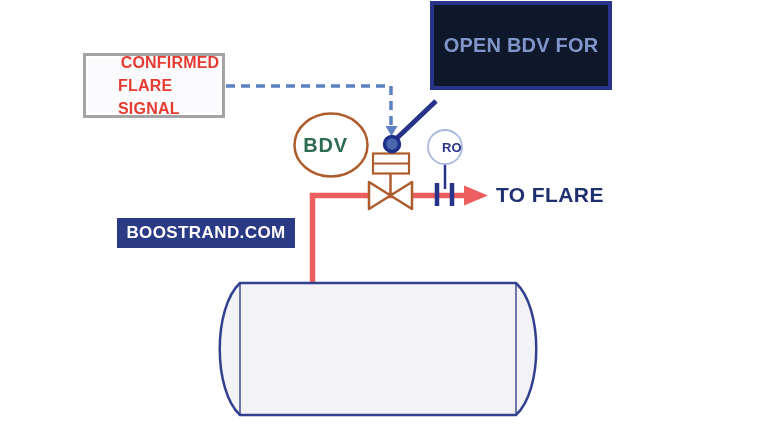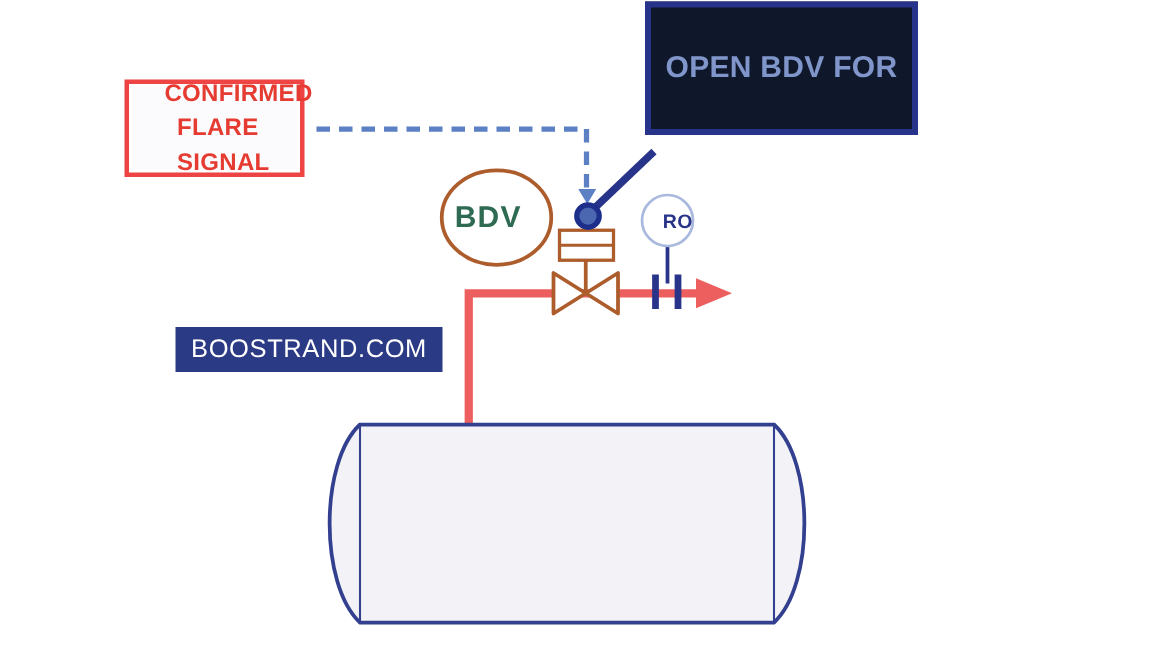--- a/index.html
+++ b/index.html
@@ -5,22 +5,22 @@
   html,body { margin:0; padding:0; background:#ffffff; }
   #canvas {
     position:relative; width:768px; height:432px; background:#ffffff;
     overflow:hidden; font-family:"Liberation Sans", sans-serif;
   }
   #shapes { position:absolute; left:0; top:0; width:768px; height:432px; }
 
   .txt { position:absolute; font-weight:700; }
 
   .fire-box {
-    position:absolute; left:83px; top:53px; width:120px; height:65px;
-    box-sizing:border-box; border:3px solid #ef4444; background:#fbfbfe;
+    position:absolute; left:83px; top:53px; width:142px; height:65px;
+    box-sizing:border-box; border:3px solid #a3a3a3; background:#fbfbfe;
     display:flex; flex-direction:column; align-items:center; justify-content:center;
     box-shadow: inset 0 0 0 2px #ffffff;
     padding-left: 32px;
   }
   .fire-box div {
     font-weight:700; font-size:16px; line-height:23px; color:#e63b31; letter-spacing:0.2px;
   }
 
   .callout-box {
     position:absolute; left:430px; top:1px; width:182px; height:89px;
@@ -38,21 +38,21 @@
   .ro-label {
     left:428px; top:140px; width:34px; text-align:right;
     font-size:13px; color:#28348a; letter-spacing:0.3px;
   }
   .flare-label {
     left:496px; top:183px; font-size:21px; color:#1f3070; letter-spacing:0.4px;
   }
   .watermark {
     position:absolute; left:117px; top:218px; width:178px; height:30px;
     background:#2b3a85; color:#ffffff; display:flex; align-items:center; justify-content:center;
-    font-weight:400; font-size:17px; letter-spacing:0.4px;
+    font-weight:700; font-size:17px; letter-spacing:0.4px;
   }
 </style>
 </head>
 <body>
 
 <div id="canvas">
 
   <svg id="shapes" viewBox="0 0 768 432" xmlns="http://www.w3.org/2000/svg">
 
     <polyline points="312.5,284 312.5,195.5 466,195.5" fill="none" stroke-width="5.5" stroke-linejoin="miter" stroke="#ed5f5f"></polyline>
@@ -88,16 +88,17 @@
     <div>FLARE SIGNAL</div>
   </div>
 
   <div class="callout-box">
     <div>OPEN BDV FOR</div>
   </div>
 
   <div class="txt bdv-label">BDV</div>
   <div class="txt ro-label">RO</div>
 
+  <div class="txt flare-label">TO FLARE</div>
 
   <div class="watermark">BOOSTRAND.COM</div>
 
 </div>
 
 </body></html>

